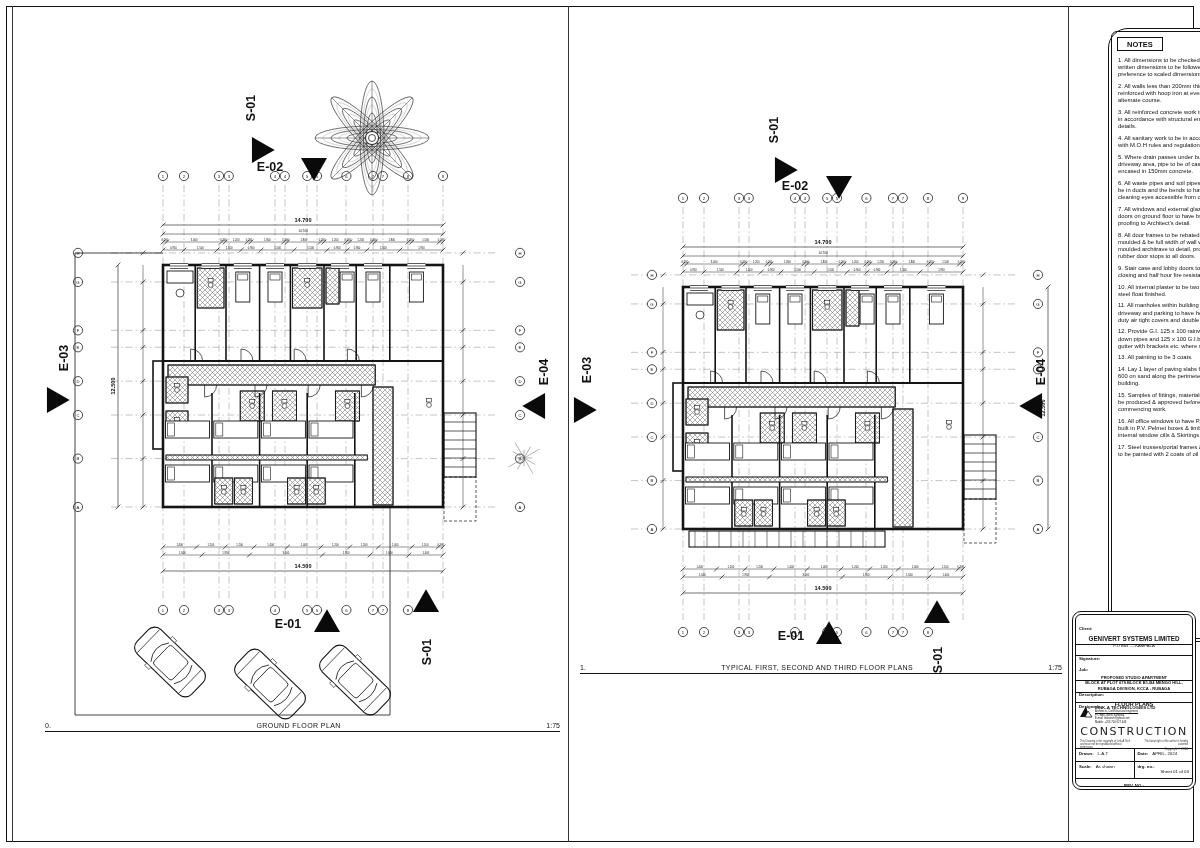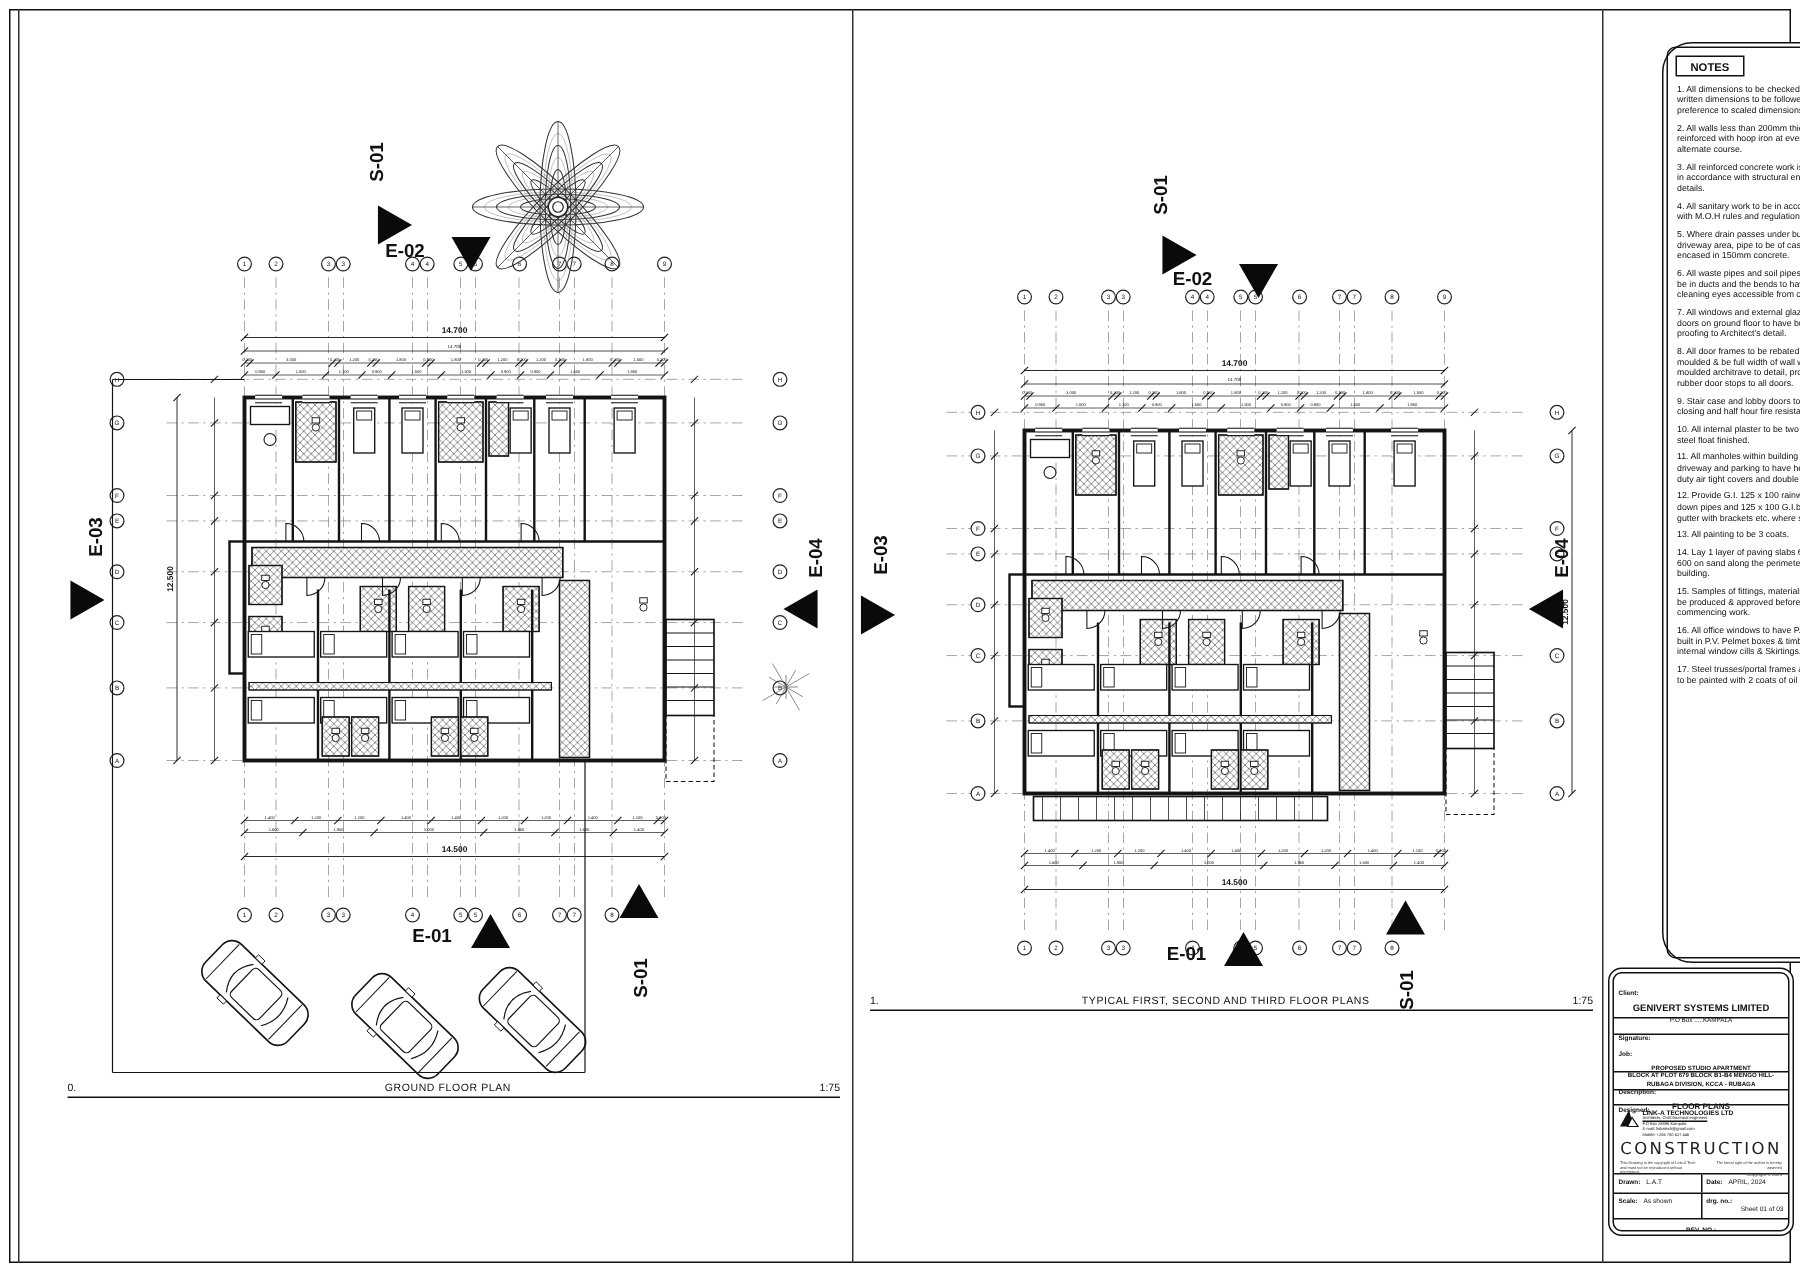--- a/index.html
+++ b/index.html
@@ -11,21 +11,21 @@
   .caption{position:absolute;display:flex;justify-content:space-between;align-items:flex-end;
            border-bottom:1.5px solid #111;font-size:7px;padding-bottom:2px;}
   .caption .cap-title{letter-spacing:.4px;}
   
   .notespanel{position:absolute;left:1072px;top:28px;width:122px;height:612px;border:1.1px solid #111;border-radius:20px;background:#fff;margin-left:36px;}
   .notes-inner{position:absolute;inset:2px;border:0.8px solid #111;border-radius:6px;overflow:hidden;}
   .notes-title{display:inline-block;margin:5px 0 4px 5px;padding:2px 9px 1px;border:1.4px solid #111;font-size:7.5px;font-weight:700;}
   #notes-list{padding:2px 6px;}
   #notes-list p{font-size:5.85px;line-height:1.22;margin:0 0 4.6px;color:#111;}
   
-  .titleblock{position:absolute;left:1072px;top:645px;width:122px;height:177px;border:1.1px solid #111;border-radius:9px;background:#fff;}
+  .titleblock{position:absolute;left:1072px;top:611px;width:122px;height:177px;border:1.1px solid #111;border-radius:9px;background:#fff;}
   .tb-inner{position:absolute;inset:2px;border:0.8px solid #111;border-radius:6px;overflow:hidden;display:flex;flex-direction:column;}
   .tb-row{border-bottom:0.8px solid #111;position:relative;padding:1px 3px;box-sizing:border-box;flex-shrink:0;}
   .tb-label{font-size:4.3px;font-weight:700;}
   .tb-center{text-align:center;}
   .tb-client{font-size:6.3px;font-weight:700;margin-top:1px;}
   .tb-addr{font-size:4.2px;margin-top:1px;}
   .tb-job{font-size:4.1px;font-weight:700;text-align:center;line-height:1.3;}
   .tb-desc{font-size:5.4px;font-weight:700;margin-top:1px;}
   .firm{display:flex;gap:2px;align-items:flex-start;padding-top:1px;}
   .firm-name{font-size:4.4px;font-weight:700;}

